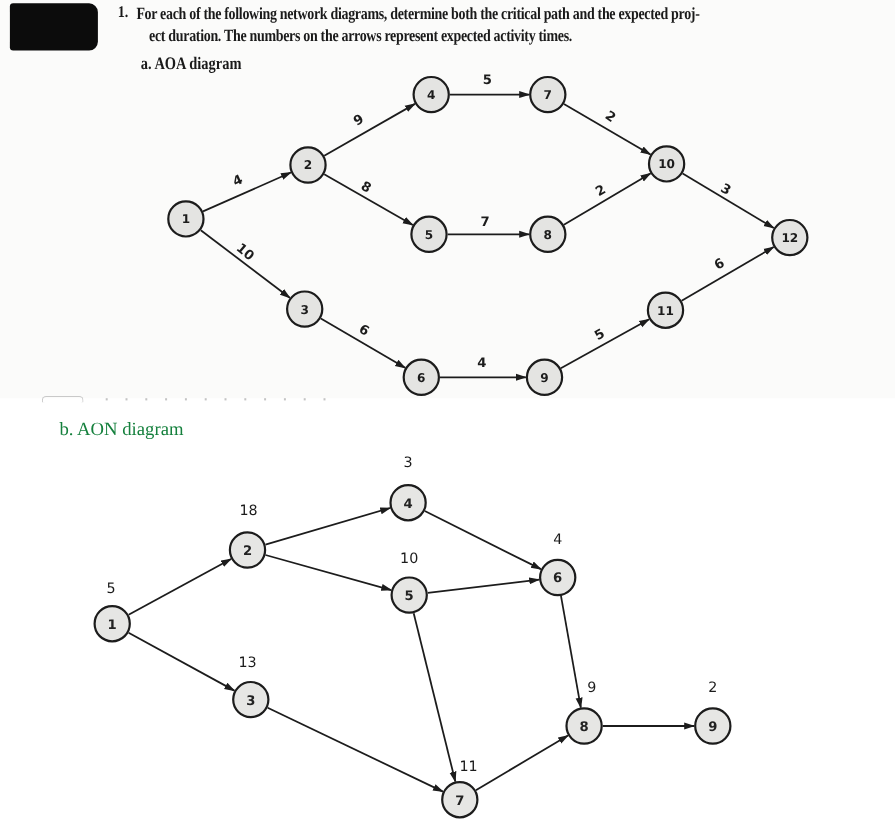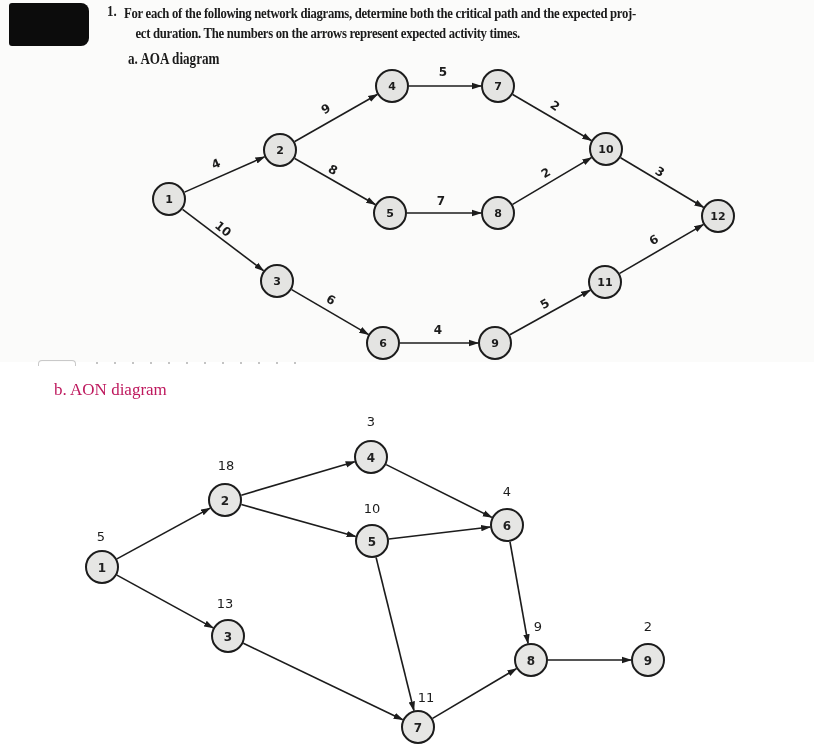--- a/index.html
+++ b/index.html
@@ -37,21 +37,21 @@
     .q-text .line { display: block; white-space: nowrap; }
     .q-text .line2 { padding-left: 14px; }
     .sub-a {
       position: absolute; left: 128px; top: 50px;
       font-size: 16px; color: #1a1a1a; font-weight: bold;
       transform: scaleX(0.82); transform-origin: left top;
       white-space: nowrap;
     }
     .sub-b {
       position: absolute; left: 54px; top: 380px;
-      font-size: 17px; color: #be185d;
+      font-size: 17px; color: #15803d;
       white-space: nowrap;
     }
     .sep-tab {
       position: absolute; left: 38px; top: 360px; width: 36px; height: 5px;
       border: 1px solid #c9c9c9; border-bottom: none; border-radius: 4px 4px 0 0;
     }
     .sep-dots {
       position: absolute; left: 88px; top: 362px; width: 210px; height: 2px;
       background-image: radial-gradient(circle, #c4c4c4 1px, transparent 1.3px);
       background-size: 18px 2px; background-repeat: repeat-x;

